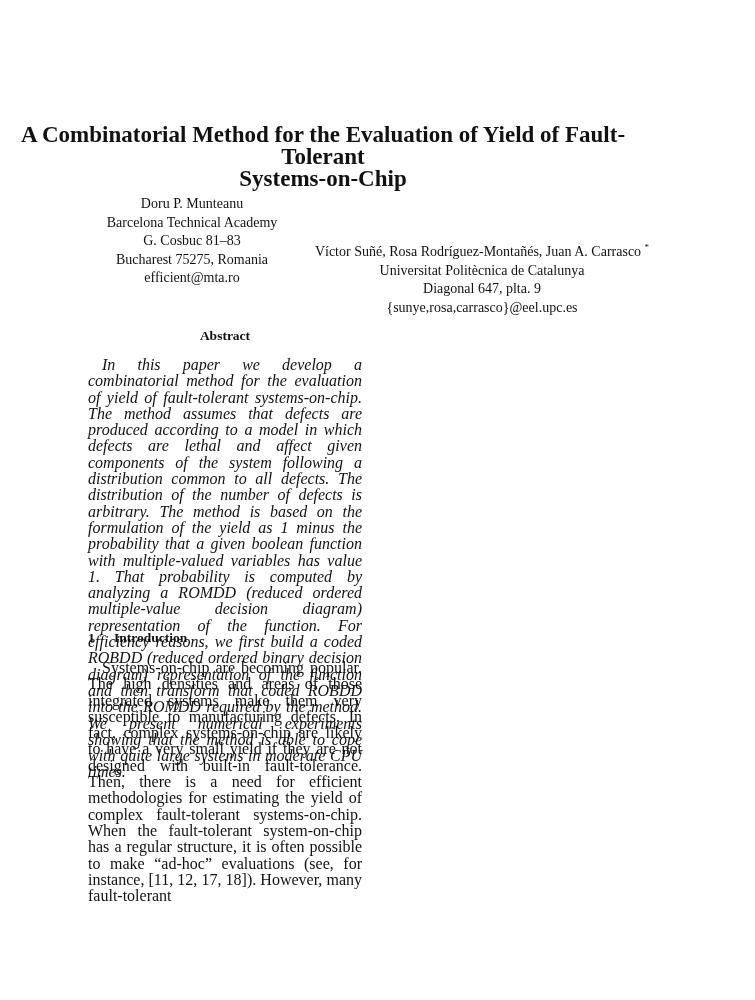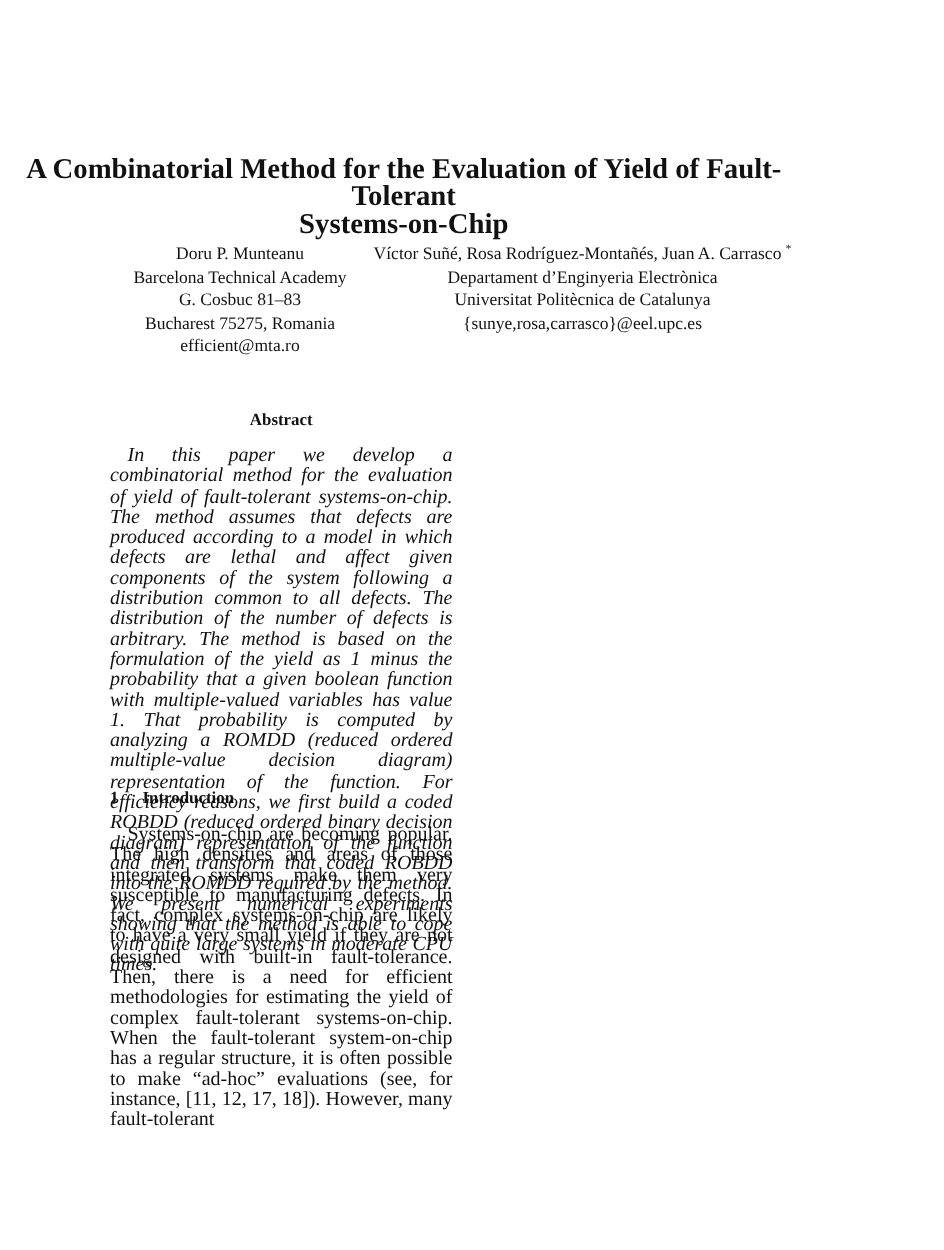--- a/index.html
+++ b/index.html
@@ -9,21 +9,21 @@
   }
   .title {
     position: absolute; left: 0; width: 646px; top: 124px;
     text-align: center; font-weight: bold; font-size: 23px; line-height: 22px;
   }
   .author-block {
     position: absolute; top: 195px; text-align: center;
     font-size: 14px; line-height: 18.6px;
   }
   .author-left { left: 82px; width: 220px; }
-  .author-right { left: 276px; width: 380px; }
+  .author-right { left: 292px; width: 380px; margin-top: 48px; }
   .author-block div { white-space: nowrap; }
   .sup { font-size: 9px; vertical-align: super; line-height: 0; }
   .abstract-heading {
     position: absolute; top: 328px; left: 88px; width: 274px;
     text-align: center; font-weight: bold; font-size: 13.5px;
   }
   .col-text {
     position: absolute; left: 88px; width: 274px;
     font-size: 16px; line-height: 16.3px; text-align: justify;
   }
@@ -50,22 +50,22 @@
   <div>G. Cosbuc 81–83</div>
   <div>Bucharest 75275, Romania</div>
   <div>efficient@mta.ro</div>
 </div>
 
 <div class="author-block author-right">
   <div>
     <span>Víctor Suñé, Rosa Rodríguez-Montañés, Juan A. Carrasco</span>
     <span class="sup">*</span>
   </div>
-  <div>Departament d’Enginyeria Electrònica</div>
   <div>Universitat Politècnica de Catalunya</div>
+  <div>Diagonal 647, plta. 9</div>
   <div>{sunye,rosa,carrasco}@eel.upc.es</div>
 </div>
 
 <div class="abstract-heading">Abstract</div>
 
 <div class="col-text abstract-body">
   <p>In this paper we develop a combinatorial method for the evaluation of yield of fault-tolerant systems-on-chip. The method assumes that defects are produced according to a model in which defects are lethal and affect given components of the system following a distribution common to all defects. The distribution of the number of defects is arbitrary. The method is based on the formulation of the yield as 1 minus the probability that a given boolean function with multiple-valued variables has value 1. That probability is computed by analyzing a ROMDD (reduced ordered multiple-value decision diagram) representation of the function. For efficiency reasons, we first build a coded ROBDD (reduced ordered binary decision diagram) representation of the function and then transform that coded ROBDD into the ROMDD required by the method. We present numerical experiments showing that the method is able to cope with quite large systems in moderate CPU times.</p>
 </div>
 
 <div class="section-heading">

